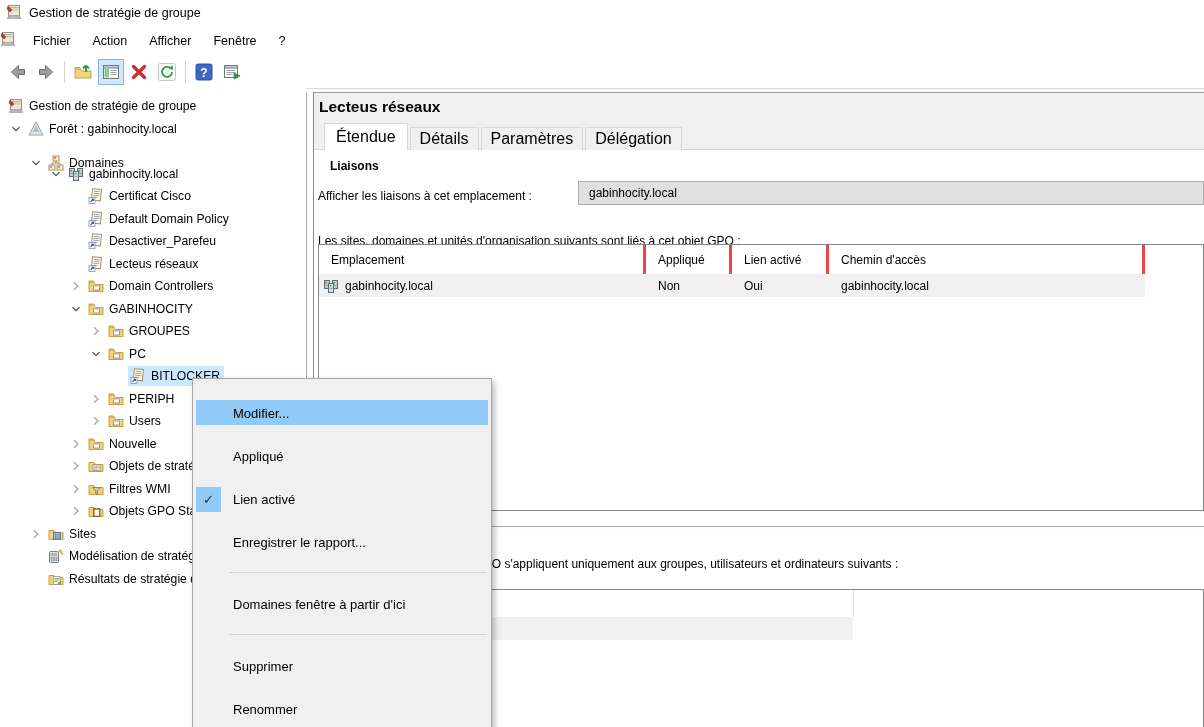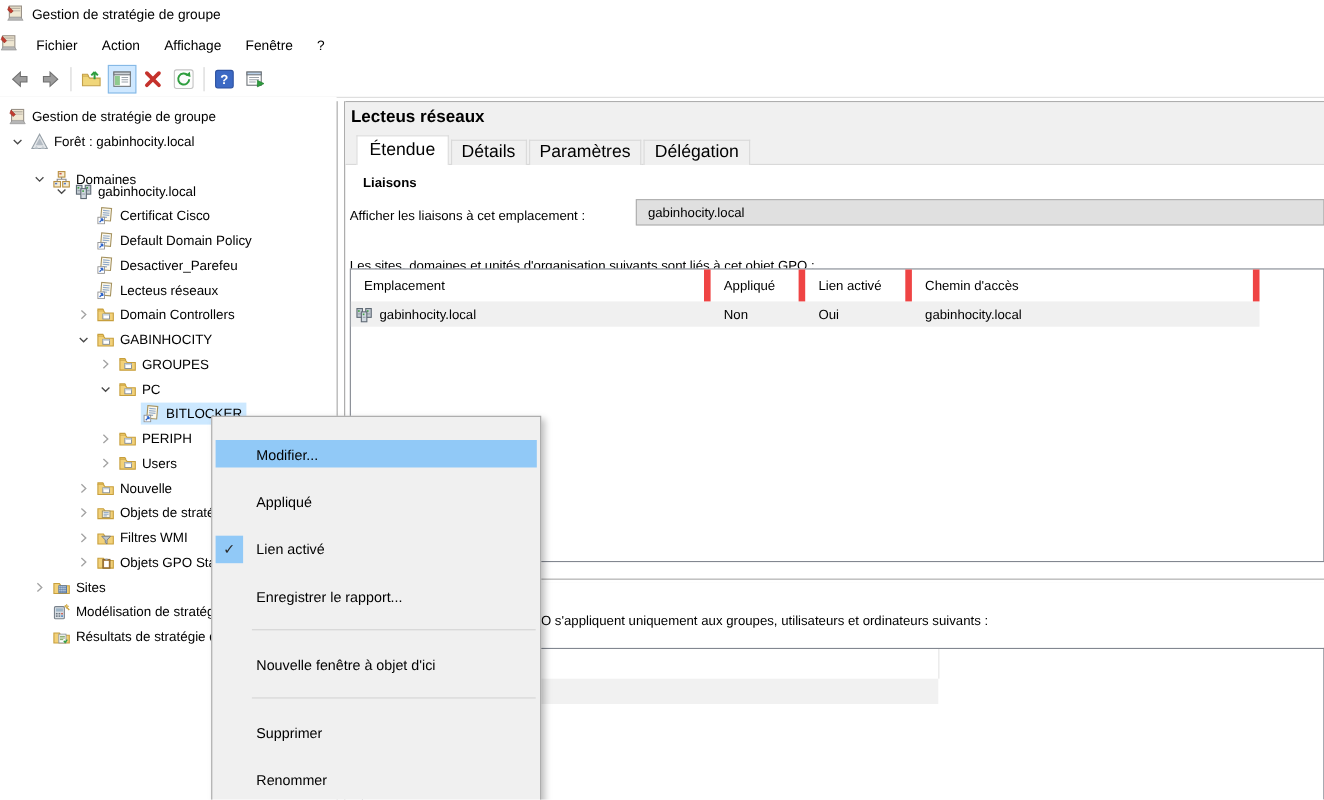--- a/index.html
+++ b/index.html
@@ -25,21 +25,21 @@
   .panel-title{position:absolute;left:5px;top:5px;font-size:15.5px;font-weight:bold;}
   .tabs{position:absolute;left:10px;bottom:-1px;display:flex;align-items:flex-end;z-index:2;}
   .tab{height:22px;line-height:21px;padding:0 9px;background:#f0f0f0;border:1px solid #d9d9d9;border-bottom:none;margin-right:2px;font-size:16px;cursor:default;}
   .tab.active{height:26px;line-height:25px;background:#fff;padding:0 11px;}
   .lbl-liaisons{position:absolute;left:16px;top:66px;font-weight:bold;}
   .lbl-display{position:absolute;left:4px;top:96px;}
   .combo{position:absolute;left:264px;top:88px;right:0;height:24px;background:#e0e0e0;border:1px solid #adadad;box-sizing:border-box;line-height:22px;padding-left:10px;}
   .desc1{position:absolute;left:4px;top:125px;margin-top:16px;}
   .lv1{position:absolute;left:4px;top:151px;right:0;height:267px;border:1px solid #828790;background:#fff;box-sizing:border-box;}
   .lv1 .hdr{display:flex;height:29px;}
-  .hcell{border-right:6px solid #ef4444;display:flex;align-items:center;padding-left:12px;box-sizing:border-box;flex:none;}
+  .hcell{border-right:3px solid #ef4444;display:flex;align-items:center;padding-left:12px;box-sizing:border-box;flex:none;}
   .lv1 .lrow{display:flex;height:23px;width:826px;background:#f0f0f0;align-items:center;}
   .lcell{flex:none;display:flex;align-items:center;box-sizing:border-box;}
   .etch{position:absolute;left:4px;top:433px;right:0;height:2px;border-top:1px solid #a8a8a8;border-bottom:1px solid #fdfdfd;}
   .desc2{position:absolute;left:41px;top:464px;white-space:nowrap;}
   .lv2{position:absolute;left:15px;top:496px;right:0;bottom:0;border:1px solid #828790;border-bottom:none;background:#fff;box-sizing:border-box;}
   .lv2 .hsep{position:absolute;left:523px;top:0;height:27px;width:0;border-left:1px solid #e4e4e4;}
   .lv2 .lrow2{position:absolute;left:0;top:27px;width:523px;height:23px;background:#f1f1f1;line-height:23px;padding-left:35px;box-sizing:border-box;}
   
   .trow{position:absolute;height:22px;display:flex;align-items:center;white-space:nowrap;cursor:default;font-size:12.2px;}
   .chev{width:16px;height:16px;flex:none;margin-right:4px;}
@@ -75,21 +75,21 @@
     <span class="icon"><svg width="16" height="16" viewBox="0 0 16 16">
           <rect x="2.5" y="1.5" width="11" height="12" fill="#efe7d2" stroke="#9a9288"></rect>
           <rect x="3.5" y="3" width="9" height="1.2" fill="#b9b2a4"></rect>
           <rect x="3.5" y="5.2" width="9" height="1.2" fill="#c9c2b4"></rect>
           <polygon points="1,14.5 15,14.5 13,11.5 3,11.5" fill="#b6b6b6" stroke="#8a8a8a" stroke-width="0.5"></polygon>
           <path d="M2 2 L6 6 L4 8 L1 5 Z" fill="#c23b2e" stroke="#8f2a20" stroke-width="0.5"></path>
         </svg></span>
     <span id="menubar-items" style="display:flex;">
         <span class="mi">Fichier</span>
         <span class="mi">Action</span>
-        <span class="mi">Affichage</span>
+        <span class="mi">Afficher</span>
         <span class="mi">Fenêtre</span>
         <span class="mi">?</span>
       </span>
   </div>
 
   <div class="toolbar" id="toolbar">
       <span class="tb">
         <svg width="20" height="20" viewBox="0 0 20 20">
           <path d="M10.5 3.5 L3.5 10 l7 6.5 v-4 h6 v-5 h-6 Z" fill="#9d9d9d" stroke="#6f6f6f"></path>
         </svg>
@@ -476,21 +476,21 @@
         </div>
     </div>
   </div>
 
   <div class="ctx" id="ctx">
       <div class="mi2 hl"><span>Modifier...</span></div>
       <div class="mi2"><span>Appliqué</span></div>
       <div class="mi2"><span class="chk">✓</span><span>Lien activé</span></div>
       <div class="mi2"><span>Enregistrer le rapport...</span></div>
       <div class="msep"></div>
-      <div class="mi2"><span>Nouvelle fenêtre à objet d'ici</span></div>
+      <div class="mi2"><span>Domaines fenêtre à partir d'ici</span></div>
       <div class="msep"></div>
       <div class="mi2"><span>Supprimer</span></div>
       <div class="mi2"><span>Renommer</span></div>
       <div class="mi2"><span>Actualiser</span></div>
       <div class="msep"></div>
       <div class="mi2"><span>Aide</span></div>
     </div>
 
 </div>
 

